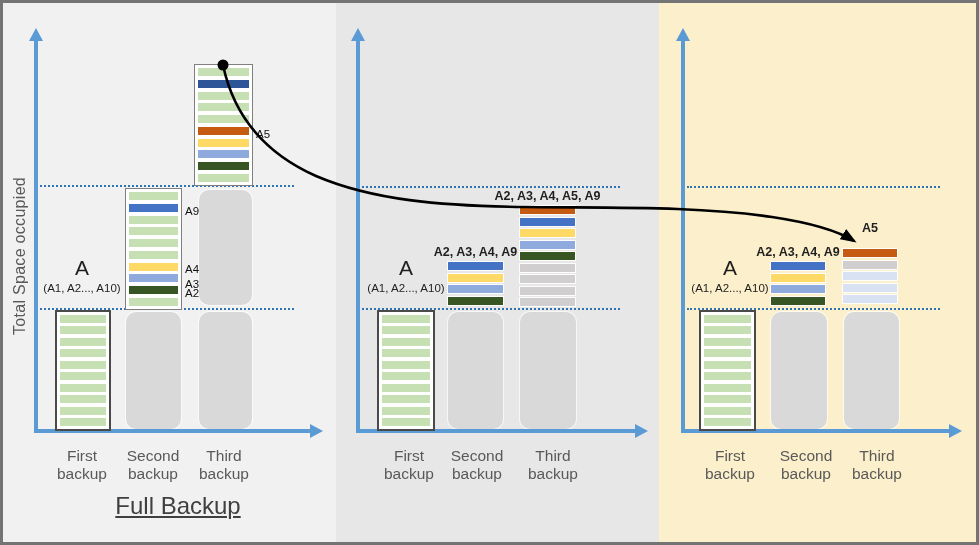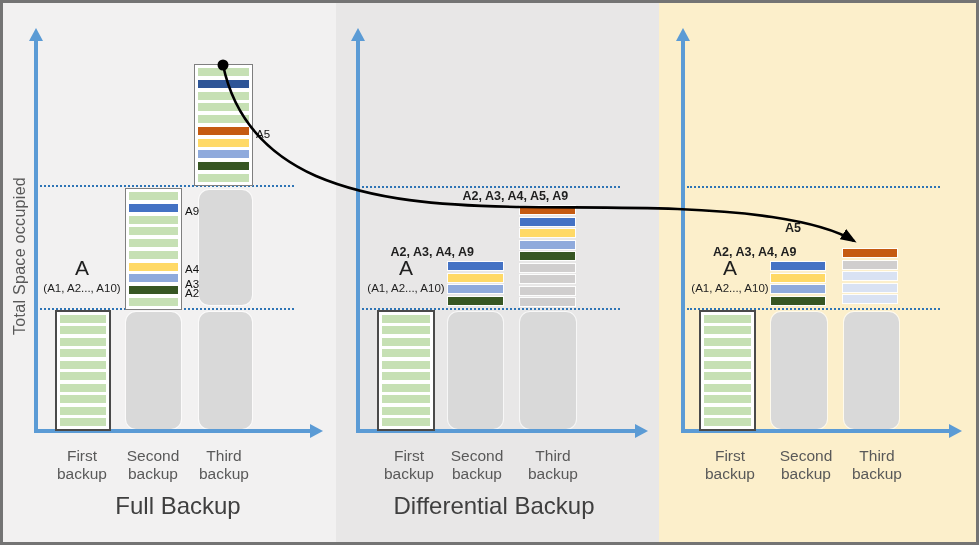--- a/index.html
+++ b/index.html
@@ -22,25 +22,25 @@
        justify-content:space-between;padding:3px;box-sizing:border-box;z-index:3;}
   .bar.b-first{border:2px solid #4A4A4A;}
   .bar.b-norm{border:1px solid #7F7F7F;}
   .bar .stripe{height:8px;flex:0 0 8px;}
   .stack{position:absolute;display:flex;flex-direction:column;gap:3.5px;z-index:3;}
   .stack .stripe{height:8px;flex:0 0 8px;box-shadow:0 0 0 1px rgba(255,255,255,.9);}
   .a-label{position:absolute;width:140px;text-align:center;color:#1F1F1F;z-index:4;}
   .a-label .a-main{font-size:21px;line-height:23px;}
   .a-label .a-sub{font-size:11.5px;line-height:15px;margin-top:2px;}
   .side-label{position:absolute;font-size:11.5px;color:#111;z-index:4;white-space:nowrap;}
-  .top-label{position:absolute;width:170px;font-size:12.5px;font-weight:600;
+  .top-label{position:absolute;width:170px;text-align:center;font-size:12.5px;font-weight:600;
              color:#1F1F1F;z-index:4;white-space:nowrap;}
   .tick{position:absolute;width:100px;text-align:center;font-size:15.5px;line-height:18px;
         color:#595959;z-index:4;}
-  .title{position:absolute;width:280px;text-align:center;font-size:24px;color:#3F3F3F;z-index:4;}
+  .title{position:absolute;width:280px;text-align:center;font-size:24px;color:#3F3F3F;z-index:4;text-decoration:underline;}
   .curve-svg{position:absolute;inset:0;z-index:10;pointer-events:none;}
 </style>
 </head>
 <body>
 
 <div class="canvas" id="canvas">
 
   <div class="ylabel">Total Space occupied</div>
 
   <svg class="curve-svg" viewBox="0 0 979 545">
@@ -171,21 +171,20 @@
       <div>backup</div>
     </div>
     <div class="tick" style="left: 427px; top: 447px;">
       <div>Second</div>
       <div>backup</div>
     </div>
     <div class="tick" style="left: 503px; top: 447px;">
       <div>Third</div>
       <div>backup</div>
     </div>
-    <div class="title" style="left: 354px; top: 492px;">Differential Backup</div>
     <div class="panel-bg" style="left: 659px; width: 317px; background: rgb(252, 239, 203);"></div>
     <div class="dotted" style="top: 186px; left: 687px; width: 253px;"></div>
     <div class="dotted" style="top: 308px; left: 687px; width: 253px;"></div>
     <div class="ghost" style="left: 771px; top: 312px; width: 56px; height: 117px; background: rgb(217, 217, 217);"></div>
     <div class="ghost" style="left: 844px; top: 312px; width: 55px; height: 117px; background: rgb(217, 217, 217);"></div>
     <div class="yaxis" style="left: 681px; top: 40px; height: 393px; background: rgb(91, 155, 213);"></div>
     <div class="yarrow" style="left: 676px; top: 28px; border-bottom-color: rgb(91, 155, 213);"></div>
     <div class="xaxis" style="left: 681px; top: 429px; width: 269px; background: rgb(91, 155, 213);"></div>
     <div class="xarrow" style="left: 949px; top: 424px; border-left-color: rgb(91, 155, 213);"></div>
     <div class="bar b-first" style="left: 699px; top: 310px; width: 57px; height: 121px;">

